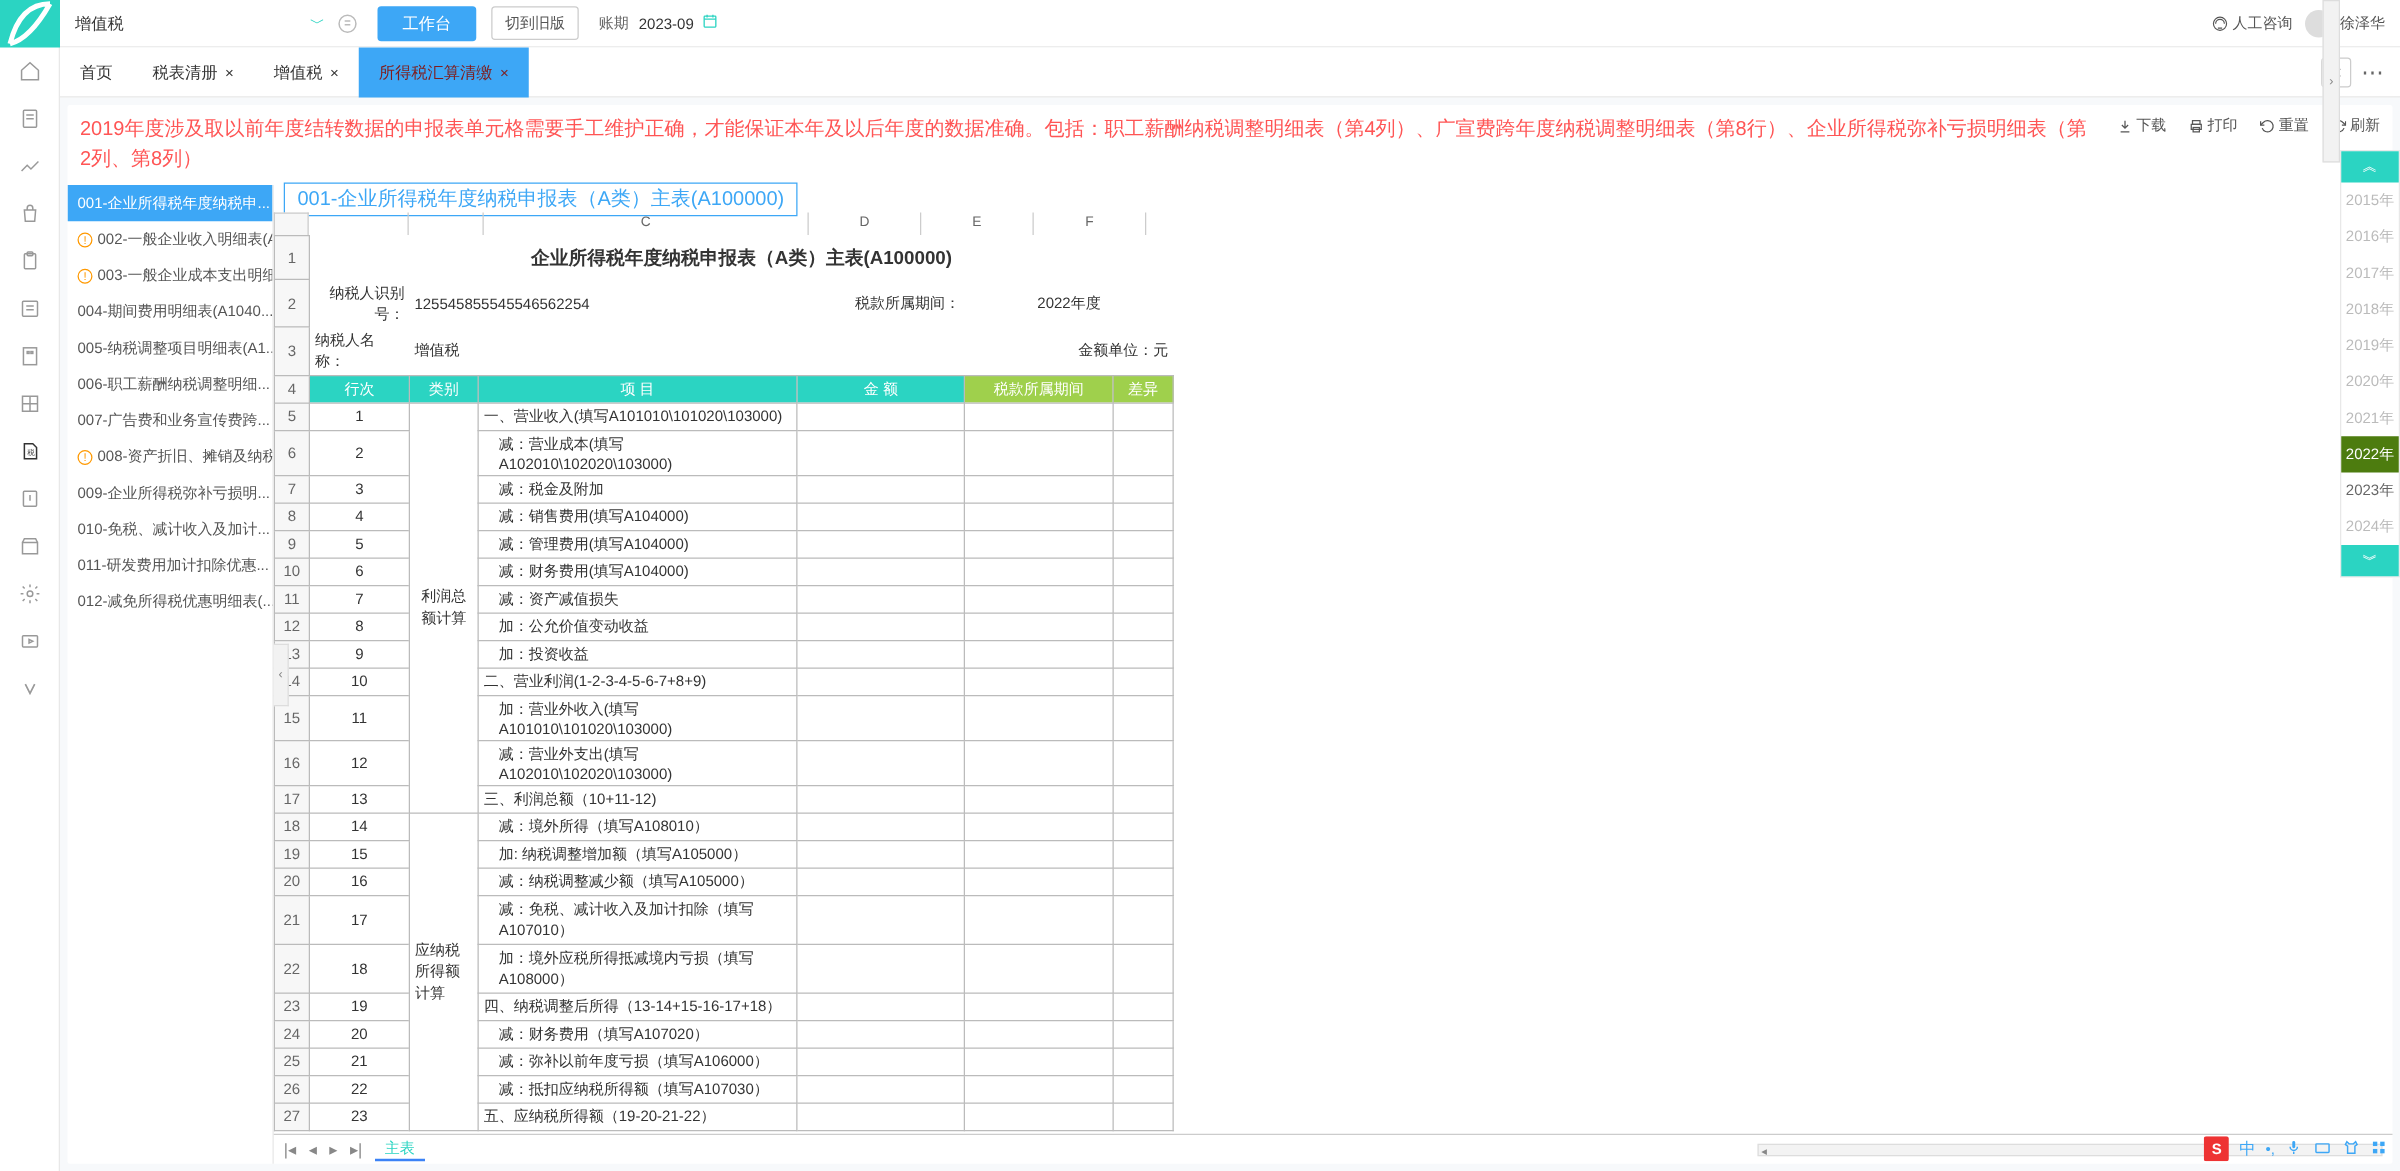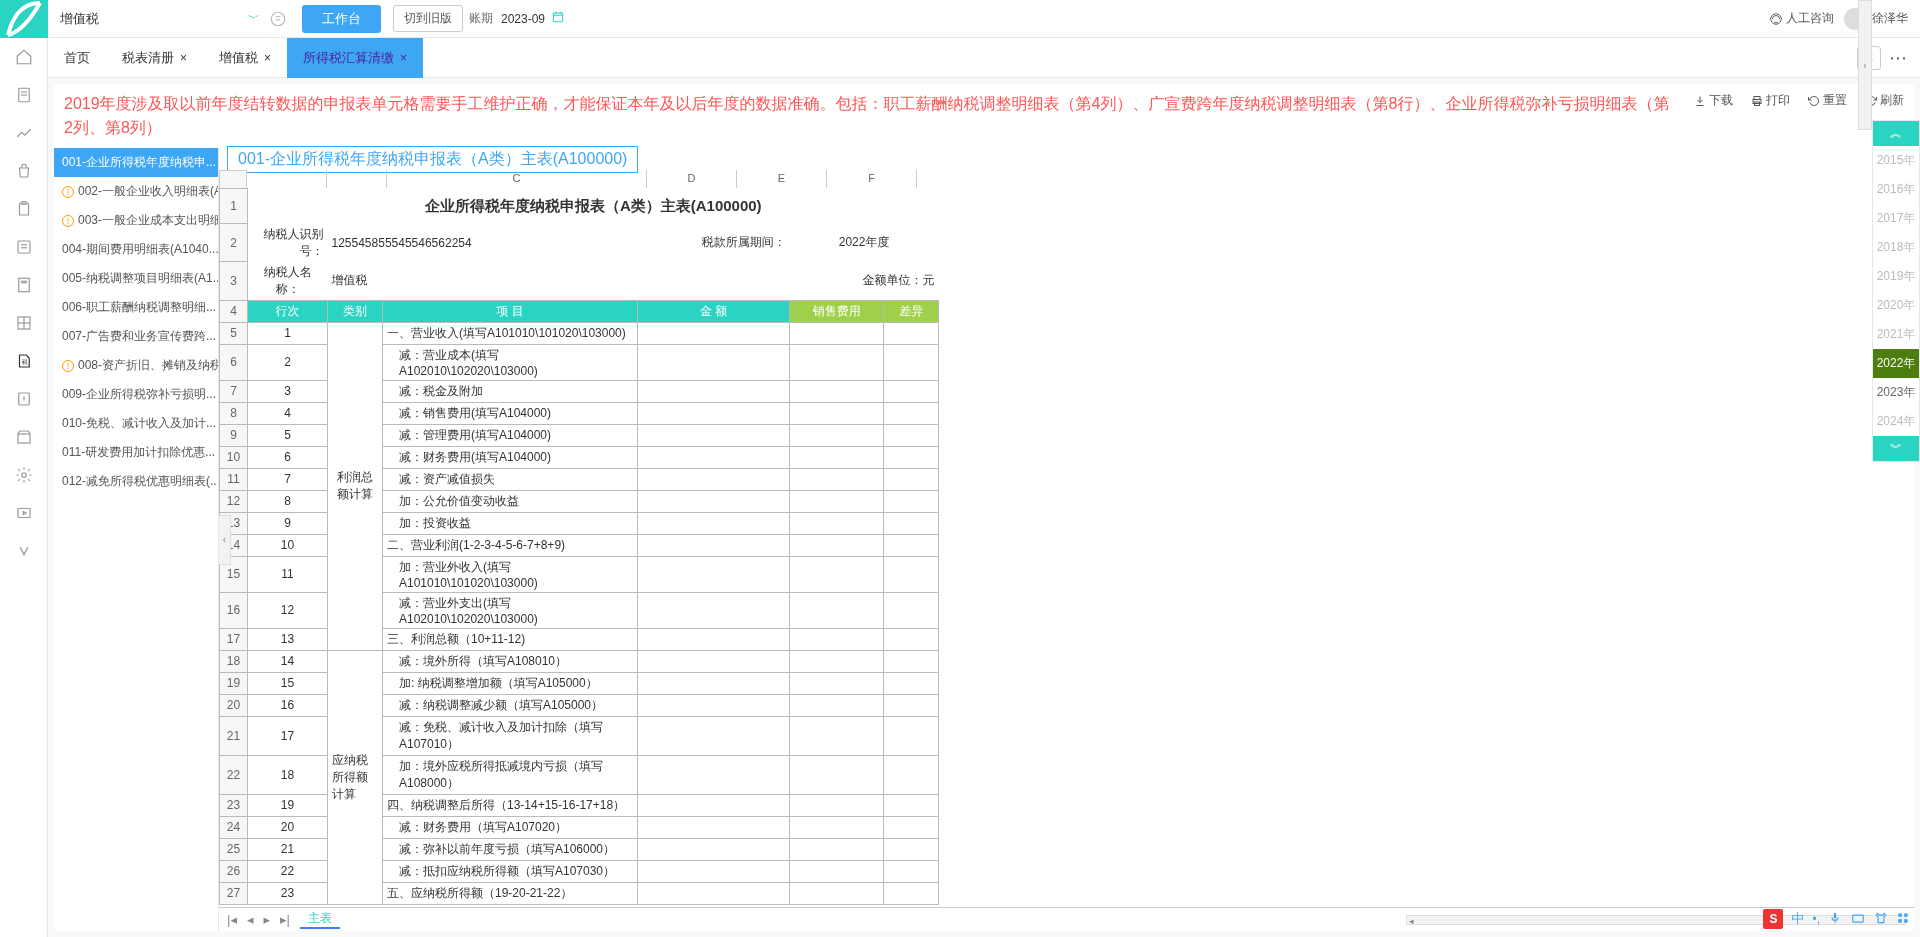--- a/index.html
+++ b/index.html
@@ -11,29 +11,29 @@
 .sidebar-icon.active{color:#333}
 .sidebar-icon svg{width:18px;height:18px}
 .main{flex:1;display:flex;flex-direction:column;min-width:0}
 .topbar{height:38px;background:#fff;border-bottom:1px solid #e8e8e8;display:flex;align-items:center;padding:0 12px}
 .company-select{display:flex;align-items:center;width:200px}
 .company-name{font-size:13px;color:#333}
 .dropdown-arrow{margin-left:auto;color:#2bd4c2}
 .icon-btn{width:28px;height:28px;border-radius:50%;display:flex;align-items:center;justify-content:center;color:#bbb;cursor:pointer;margin:0 4px}
 .workbench-btn{background:#3da7f6;color:#fff;padding:5px 20px;border-radius:3px;font-size:13px;margin:0 6px;cursor:pointer}
 .old-ver-btn{border:1px solid #ccc;padding:4px 10px;border-radius:3px;font-size:12px;color:#555;cursor:pointer;margin:0 6px}
-.period-label{margin-left:0;color:#666}
+.period-label{margin-left:10px;color:#666}
 .period-val{margin-left:8px;color:#333}
 .cal-icon{margin-left:6px;color:#2bd4c2}
 .topbar-right{margin-left:auto;display:flex;align-items:center;gap:10px;color:#555}
 .user-area{display:flex;align-items:center;gap:6px}
 .avatar{width:22px;height:22px;border-radius:50%;background:#ddd}
 .tabs{height:40px;background:#fff;display:flex;align-items:center;border-bottom:1px solid #e8e8e8;position:relative}
 .tab{padding:0 16px;height:40px;display:flex;align-items:center;cursor:pointer;color:#333;font-size:13px;gap:6px}
-.tab.active{background:#3da7f6;color:#4c1d95}
+.tab.active{background:#3da7f6;color:#7f1d1d}
 .tab-close{font-size:12px;cursor:pointer}
 .tab-far-close{margin-left:auto;margin-right:8px;width:24px;height:24px;border:1px solid #ccc;border-radius:3px;display:flex;align-items:center;justify-content:center;cursor:pointer;color:#666}
 .tab-far-more{margin-right:12px;cursor:pointer;color:#666;font-size:18px;letter-spacing:1px}
 .content{flex:1;display:flex;flex-direction:column;background:#fff;min-height:0;margin:6px;border-radius:2px}
 .notice-row{display:flex;align-items:flex-start;padding:8px 10px}
 .notice{color:#f55;font-size:16px;line-height:1.5;flex:1;padding-right:20px}
 .actions{display:flex;gap:18px;align-items:center;color:#555;white-space:nowrap}
 .action{display:flex;align-items:center;gap:3px;cursor:pointer;font-size:12px}
 .body{flex:1;display:flex;min-height:0;position:relative}
 .formlist{width:165px;border-right:1px solid #e8e8e8;overflow:hidden;font-size:12px}
@@ -327,32 +327,32 @@
                   </tr>
               <tr>
                     <td class="rownum">2</td>
                 <td style="border:none;width:80px;text-align:right">纳税人识别号：</td>
                 <td colspan="2" style="border:none">125545855545546562254</td>
                 <td style="border:none;text-align:right">税款所属期间：</td>
                 <td colspan="2" style="border:none;text-align:center">2022年度</td>
               </tr>
               <tr>
                     <td class="rownum">3</td>
-                <td style="border:none;text-align:center">纳税人名称：</td>
+                <td style="border:none;text-align:left">纳税人名称：</td>
                 <td colspan="2" style="border:none">增值税</td>
                 <td style="border:none"></td>
                 <td colspan="2" style="border:none;text-align:right">金额单位：元</td>
               </tr>
               <tr id="hdr-row">
                     <td class="rownum">4</td>
                     <td class="hdr-blue" style="width: 70px;">行次</td>
                     <td class="hdr-blue" style="width: 55px;">类别</td>
                     <td class="hdr-blue" style="width: 255px;">项        目</td>
                     <td class="hdr-blue">金    额</td>
-                    <td class="hdr-green">销售费用</td>
+                    <td class="hdr-green">税款所属期间</td>
                     <td class="hdr-green">差异</td>
                   </tr>
               </tbody>
                 <tbody id="rows-host">
                   <tr>
                     <td class="rownum">5</td>
                     <td style="text-align: center;">1</td>
                     <td rowspan="13" style="text-align: center; vertical-align: middle; font-family: Liberation Serif, serif;">利润总额计算</td>
                     <td>一、营业收入(填写A101010\101020\103000)</td>
                     <td></td>

